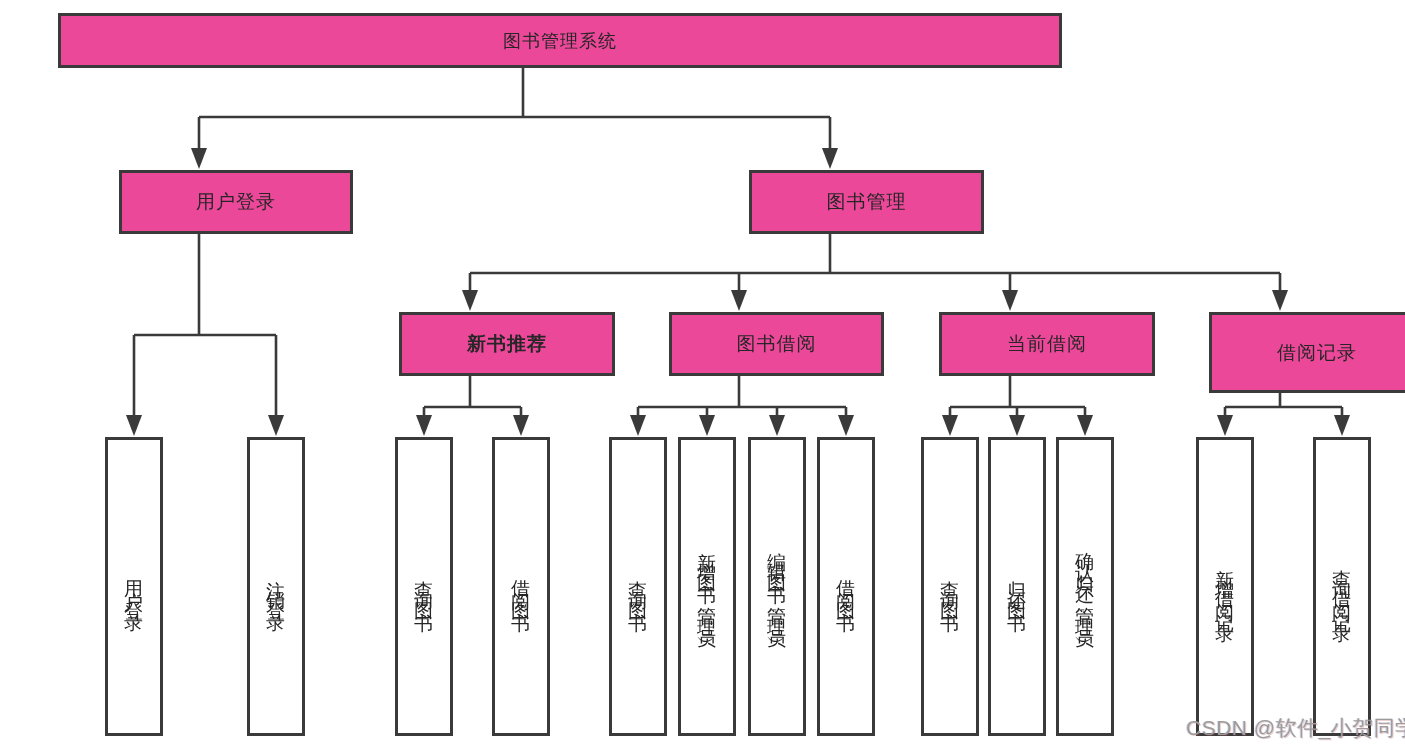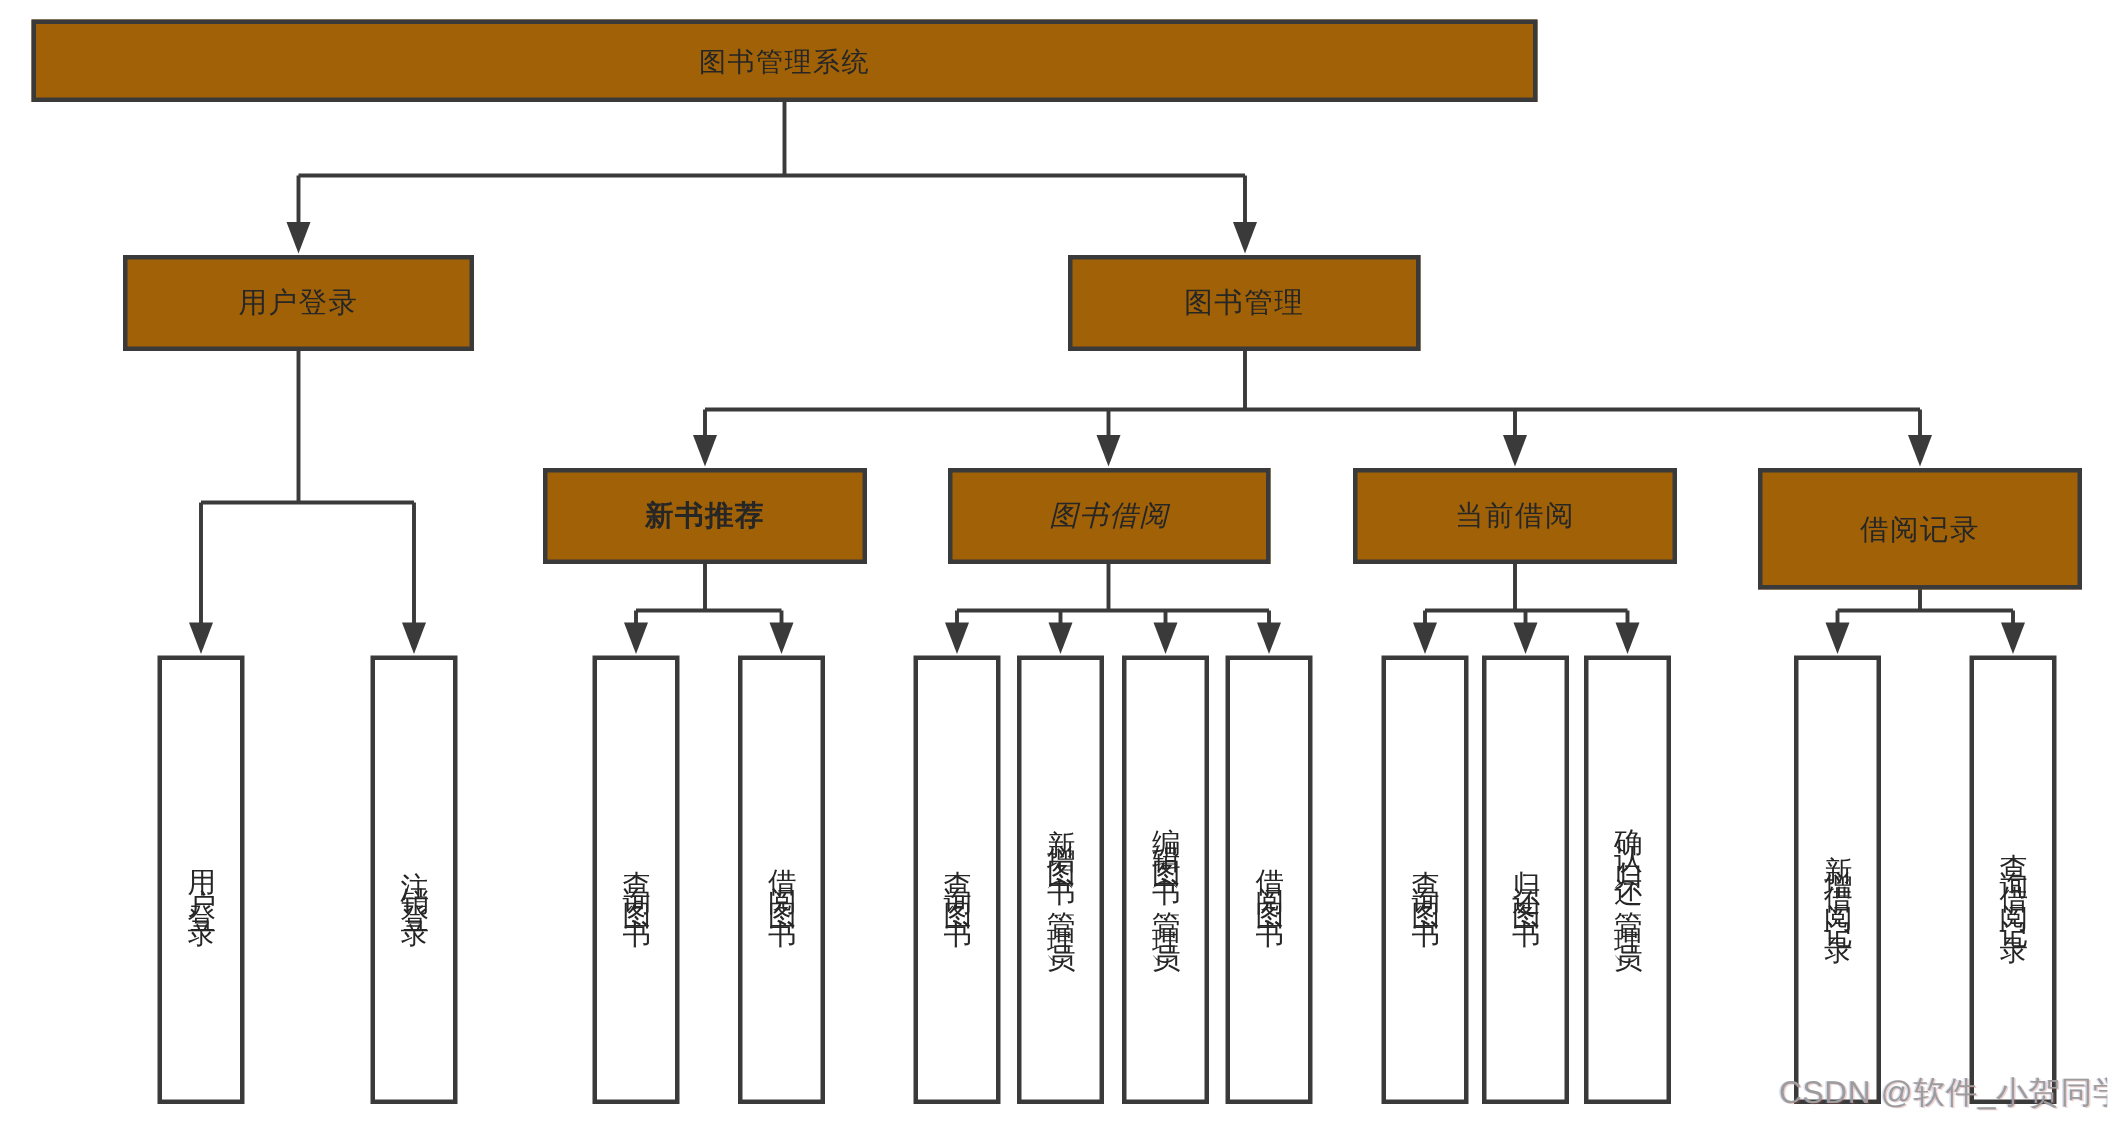--- a/index.html
+++ b/index.html
@@ -13,27 +13,28 @@
     position:relative;
     width:1405px;height:747px;
     background:var(--bg);
     font-family:"Liberation Sans","DejaVu Sans",sans-serif;
     overflow:hidden;
   }
   .connectors{position:absolute;left:0;top:0;z-index:1;}
   .node{
     position:absolute;
     box-sizing:border-box;
-    background:#a16207;
+    background:#ec4899;
     border:3px solid var(--line);
     display:flex;align-items:center;justify-content:center;
     color:var(--text);
     font-size:19px;
     letter-spacing:1px;
     z-index:2;
+    margin-left:37px;
   }
   .node.root{font-size:18px;}
   .leaf{
     position:absolute;
     box-sizing:border-box;
     background:#fff;
     border:3px solid var(--line);
     display:flex;align-items:center;justify-content:center;
     color:var(--text);
     z-index:2;
@@ -104,21 +105,21 @@
       <polygon points="1334,415 1350,415 1342,436"></polygon>
     </g>
   </svg>
 
   <div class="node root" style="left:21px;top:13px;width:1004px;height:55px;">图书管理系统</div>
 
   <div class="node" style="left:82px;top:170px;width:234px;height:64px;">用户登录</div>
   <div class="node" style="left:712px;top:170px;width:235px;height:64px;">图书管理</div>
 
   <div class="node" style="left:362px;top:312px;width:216px;height:64px;font-weight:bold;">新书推荐</div>
-  <div class="node" style="left:632px;top:312px;width:215px;height:64px;font-style:italic;">图书借阅</div>
+  <div class="node" style="left:632px;top:312px;width:215px;height:64px;">图书借阅</div>
   <div class="node" style="left:902px;top:312px;width:216px;height:64px;">当前借阅</div>
   <div class="node" style="left:1172px;top:312px;width:216px;height:81px;">借阅记录</div>
 
   <div class="leaf" style="left:105px;top:437px;width:58px;height:299px;">
     <span class="vtext">用户登录</span>
   </div>
   <div class="leaf" style="left:247px;top:437px;width:58px;height:299px;">
     <span class="vtext">注销登录</span>
   </div>
 

